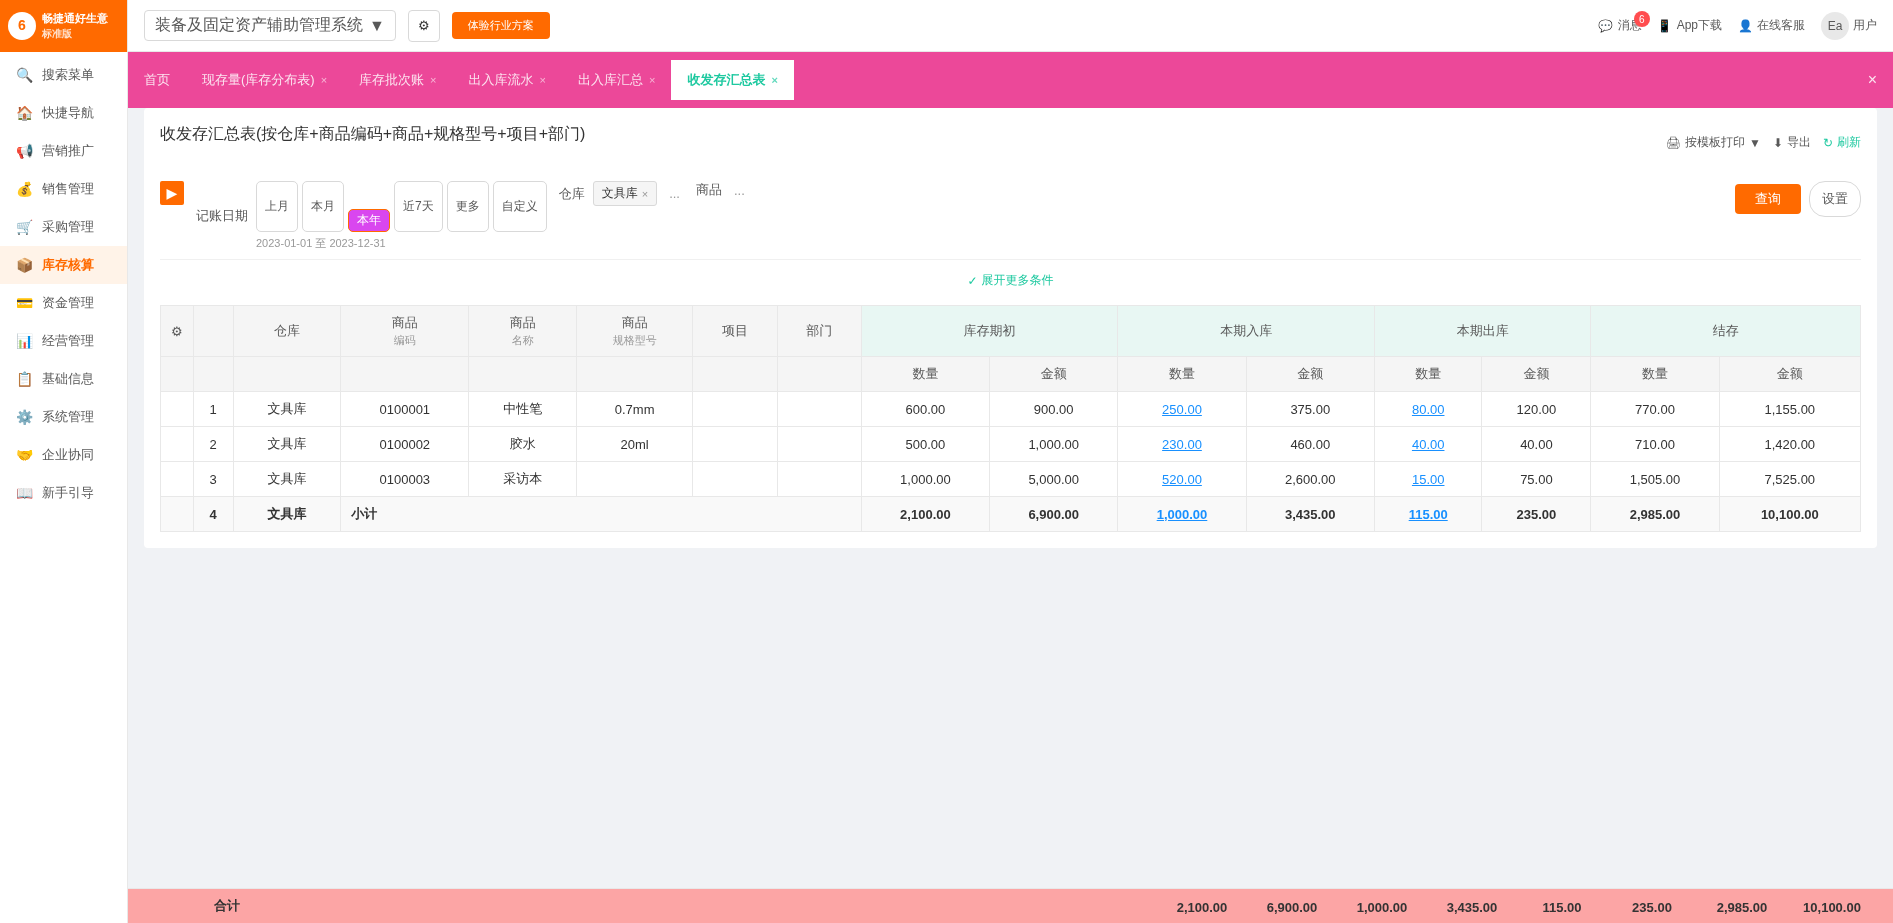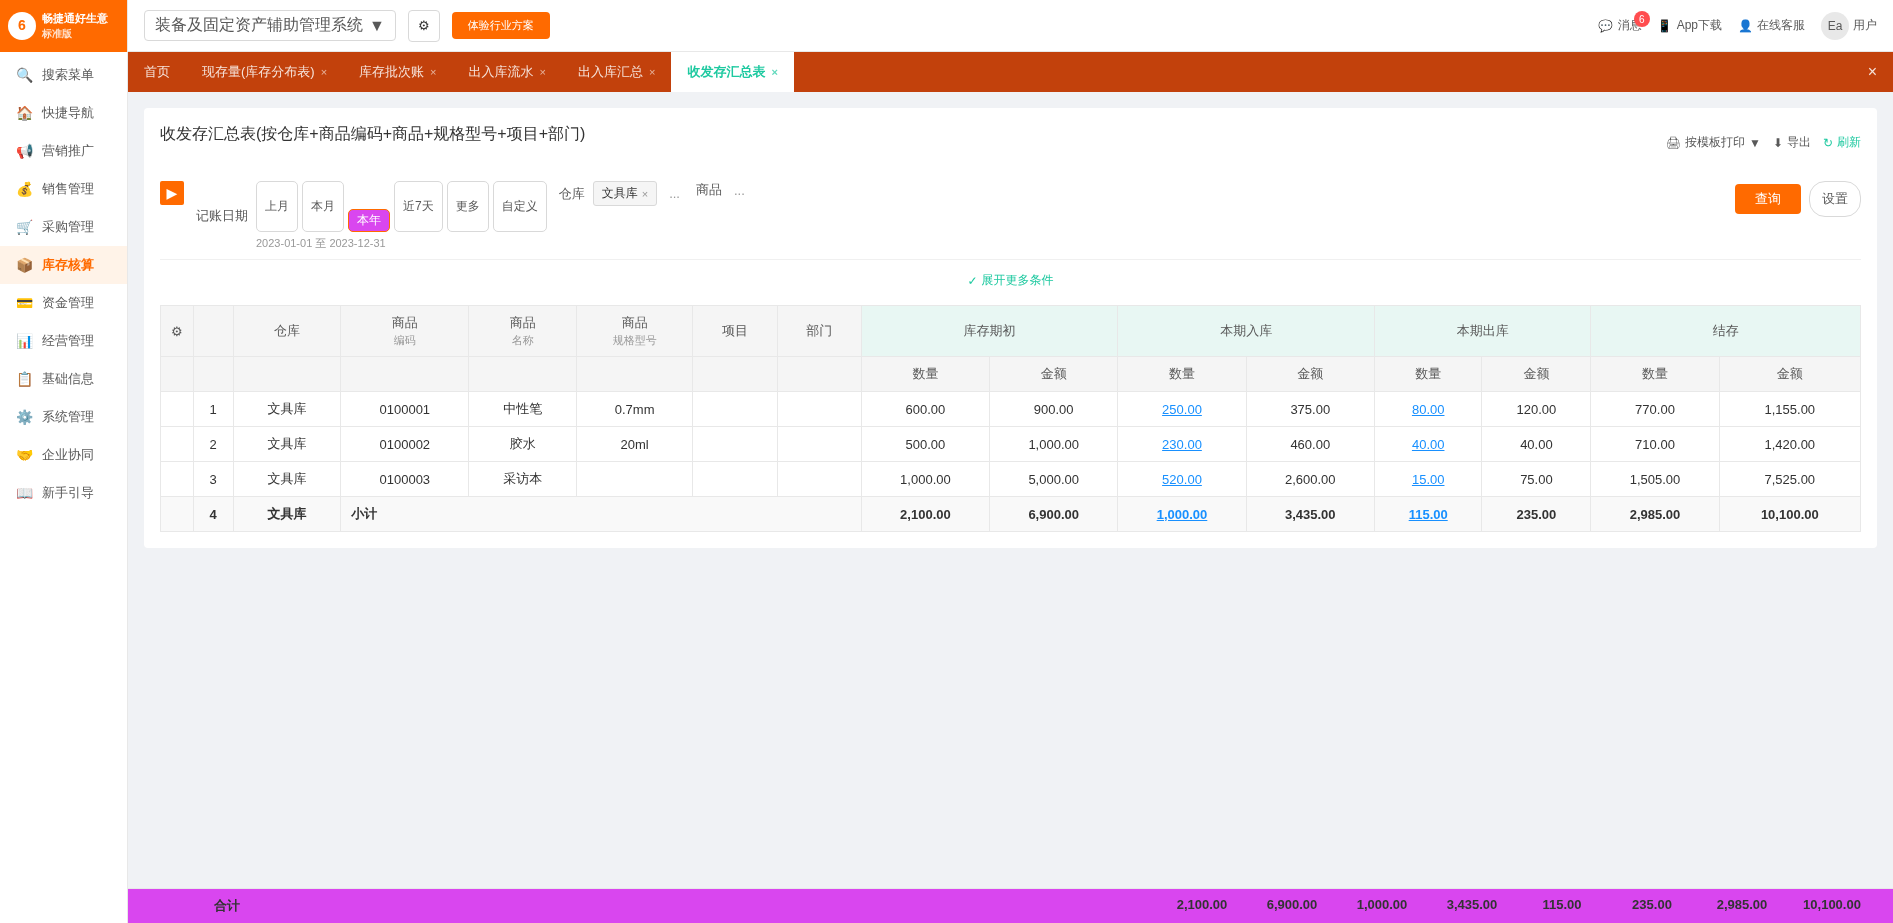--- a/index.html
+++ b/index.html
@@ -55,22 +55,22 @@
       font-size: 10px; padding: 0 4px; position: absolute; top: -6px; right: -8px;
       min-width: 16px; height: 16px; display: flex; align-items: center; justify-content: center;
     }
     .user-avatar {
       width: 28px; height: 28px; background: #e8e8e8; border-radius: 50%;
       display: flex; align-items: center; justify-content: center; font-size: 12px;
     }
 
     
     .tabbar {
-      position: fixed; left: 128px; top: 52px; right: 0; height: 40px;
-      background: #c2410c; display: flex; align-items: center; z-index: 99;
+      position: fixed; left: 128px; top: 52px; right: 0; height: 56px;
+      background: #ec4899; display: flex; align-items: center; z-index: 99;
     }
     .tab {
       display: flex; align-items: center; gap: 6px;
       padding: 0 16px; height: 40px; cursor: pointer;
       color: rgba(255,255,255,0.85); font-size: 13px; white-space: nowrap;
     }
     .tab.active { background: #fff; color: #1ec9a0; font-weight: bold; }
     .tab-close { font-size: 11px; cursor: pointer; opacity: 0.7; }
     .tabbar-close-all {
       margin-left: auto; color: rgba(255,255,255,0.85); padding: 0 16px; cursor: pointer; font-size: 16px;
@@ -138,22 +138,22 @@
     }
     .data-table .subtotal td { font-weight: bold; background: #f9f9f9; }
     .link-text { color: #1890ff; text-decoration: underline; cursor: pointer; }
     th.group-header { background: #e8f7f3; }
     .settings-col { width: 30px; }
     .num-col { width: 40px; }
 
     
     .footer-total {
       position: fixed; bottom: 0; left: 128px; right: 0;
-      background: #d946ef; border-top: 1px solid #e8e8e8;
-      padding: 8px 16px; display: flex; align-items: flex-start;
+      background: #fca5a5; border-top: 1px solid #e8e8e8;
+      padding: 8px 16px; display: flex; align-items: flex-end;
     }
   </style>
 </head>
 <body>
 
 <div class="sidebar">
   <div class="sidebar-logo">
     <div class="sidebar-logo-icon">6</div>
     <div>
       <div class="sidebar-logo-text">畅捷通好生意</div>

